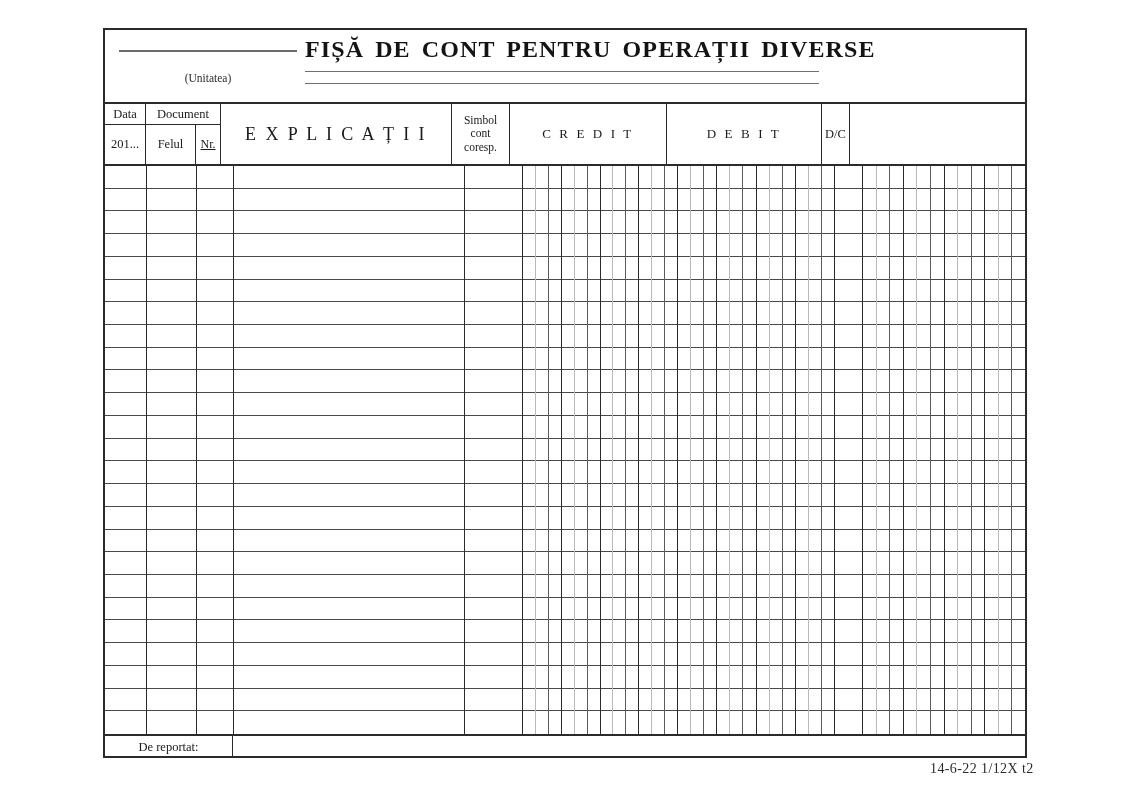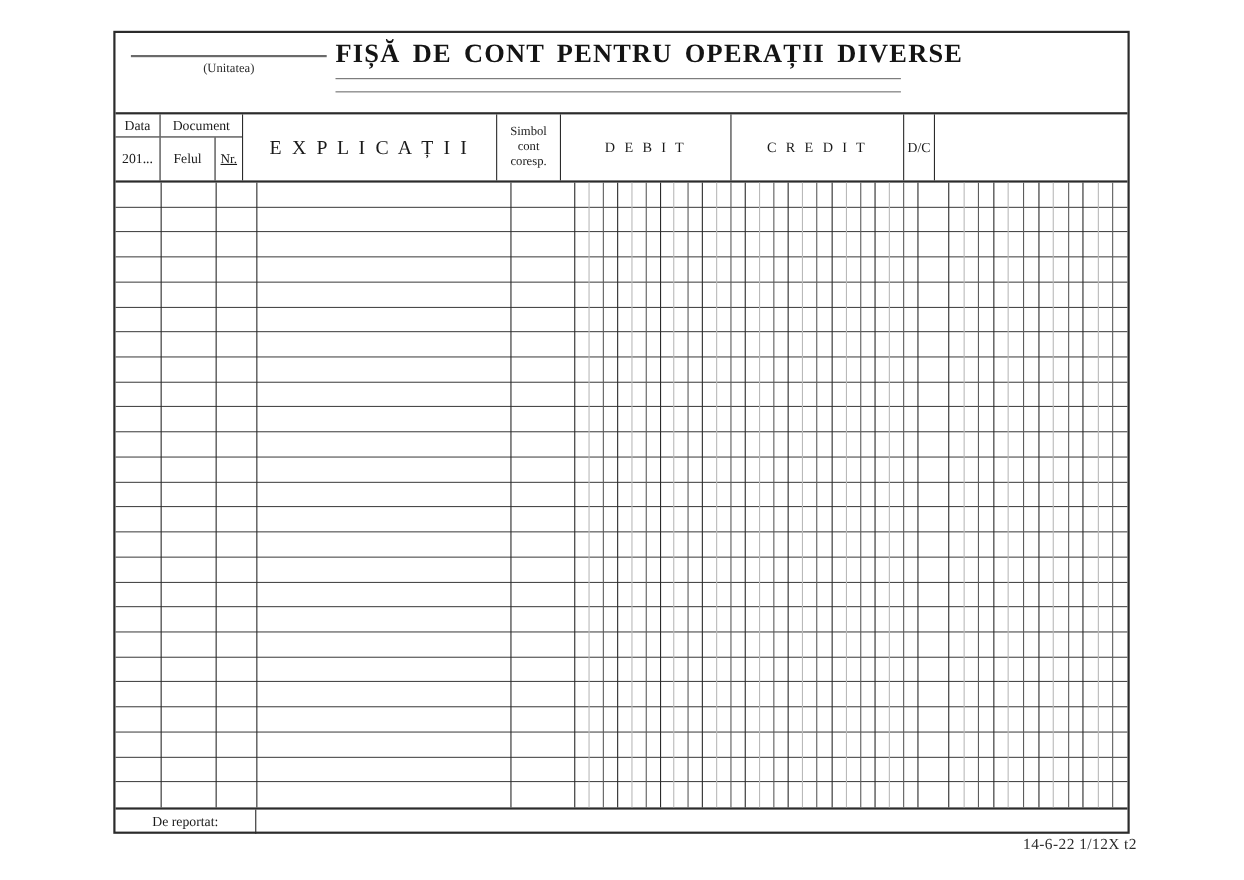--- a/index.html
+++ b/index.html
@@ -45,21 +45,21 @@
     text-align: center;
   }
   #unitatea-rule {
     height: 0;
     border-top: 2px solid #6a6a6a;
     width: 100%;
   }
   #unitatea-label {
     font-size: 11.5px;
     line-height: 14px;
-    padding-top: 3px;
+    padding-top: 19px;
     color: #2b2b2b;
   }
 
   
   #title-block {
     position: absolute;
     left: 200px;
     top: 6px;
     width: 514px;
     text-align: center;
@@ -302,23 +302,23 @@
     <div class="hcell h-explicatii">E X P L I C A Ț I I</div>
 
     <div class="hcell h-simbol">
       <div class="stack">
         <div>Simbol</div>
         <div>cont</div>
         <div>coresp.</div>
       </div>
     </div>
 
+    <div class="hcell h-credit">C R E D I T</div>
+
     <div class="hcell h-debit">D E B I T</div>
-
-    <div class="hcell h-credit">C R E D I T</div>
 
     <div class="hcell h-dc">D/C</div>
 
 
   </div>
 
   <div id="body-grid">
     <div id="rows-layer">
         <div class="grid-row" style="height: 22.72px;"></div>
         <div class="grid-row" style="height: 22.72px;"></div>

